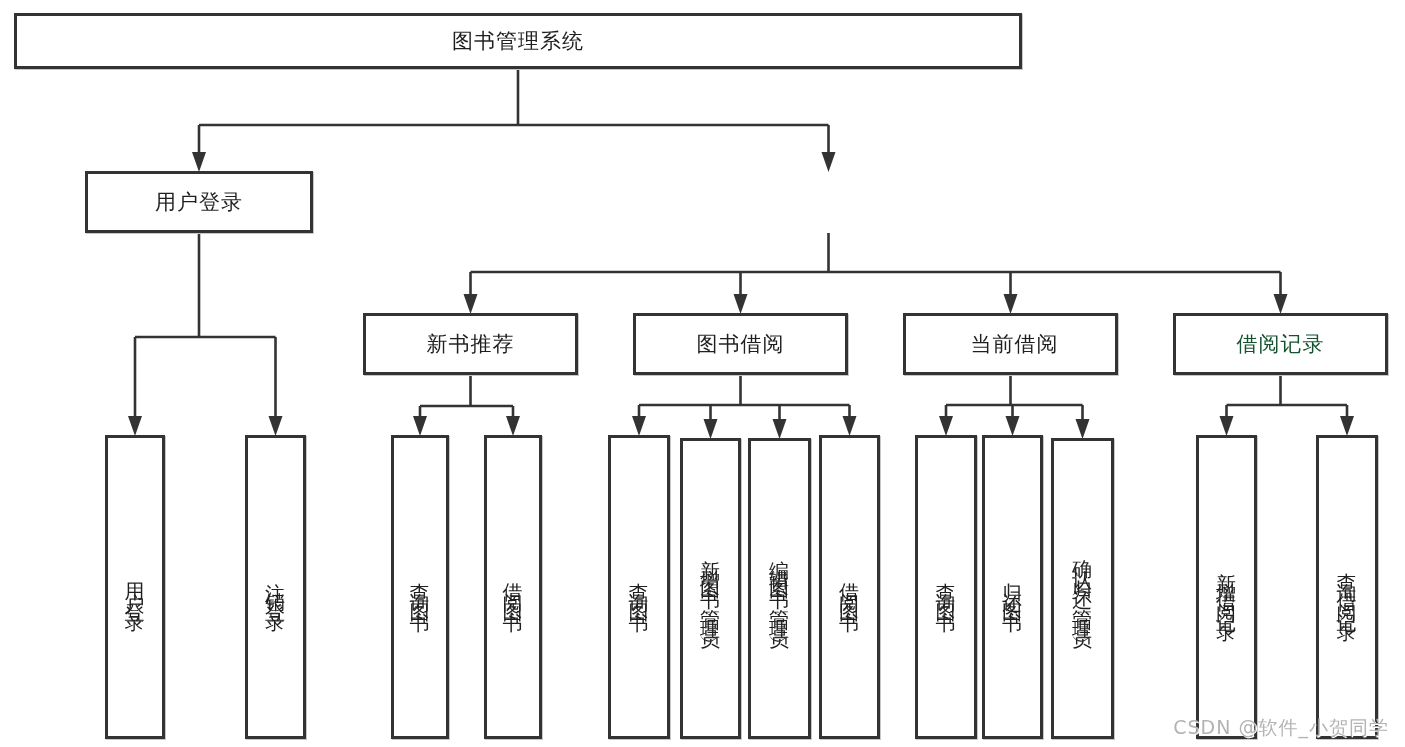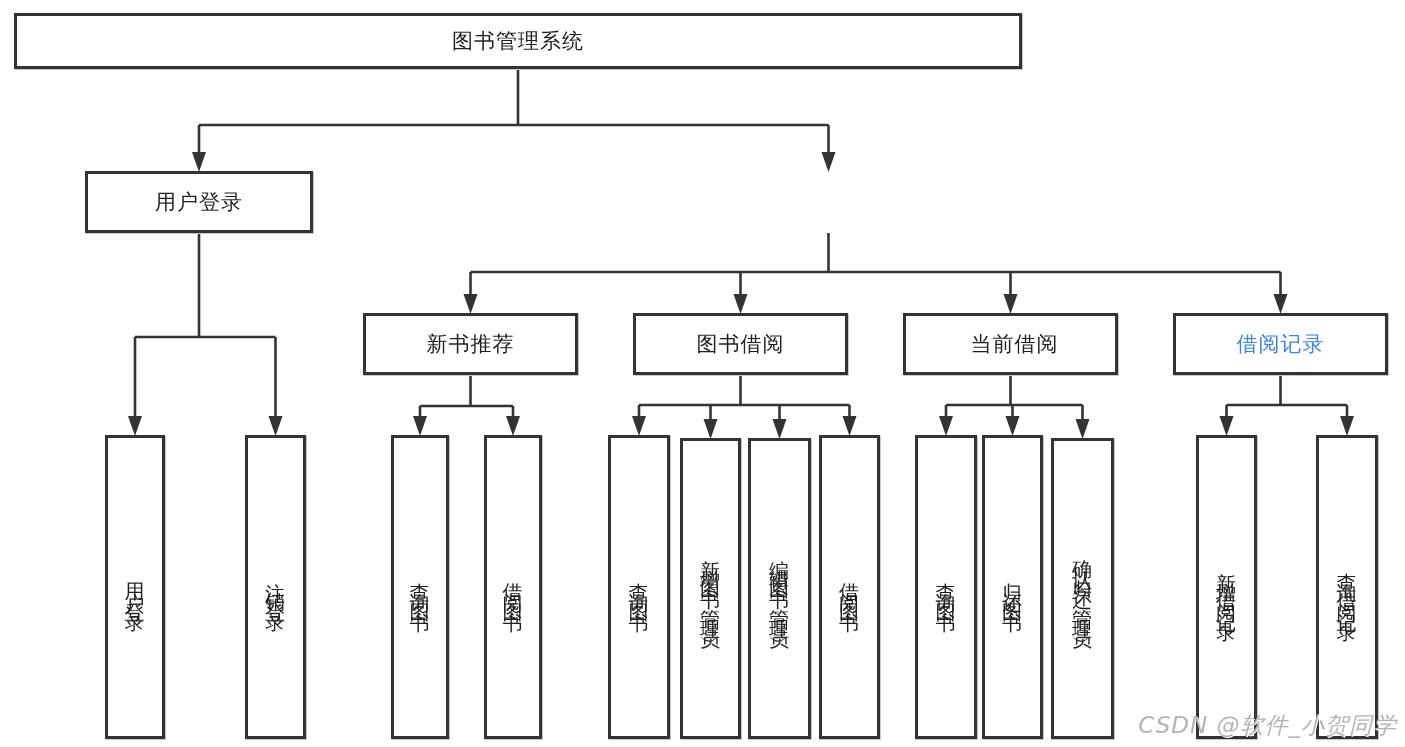--- a/index.html
+++ b/index.html
@@ -43,28 +43,27 @@
     writing-mode: vertical-rl;
     text-orientation: mixed;
     font-size: 20px;
     color: #1f1f1f;
     letter-spacing: 10px;
     line-height: 1;
     white-space: nowrap;
   }
   #watermark {
     position: absolute;
-    right: 8px;
+    right: 16px;
     bottom: 6px;
-    font-size: 23px;
+    font-size: 19px;
     letter-spacing: 1px;
     z-index: 3;
     white-space: nowrap;
     text-shadow: 1px 1px 0 #ffffff;
-    font-style: italic;
   }
 </style>
 </head>
 <body>
 
 <div id="canvas">
   <svg id="connectors" xmlns="http://www.w3.org/2000/svg" width="1405" height="747" viewBox="0 0 1405 747">
       <line x1="518" y1="69" x2="518" y2="125" stroke="#333333" stroke-width="2.6"></line>
       <line x1="199" y1="125" x2="828.5" y2="125" stroke="#333333" stroke-width="2.6"></line>
       <line x1="199" y1="125" x2="199" y2="153" stroke="#333333" stroke-width="2.6"></line>
@@ -128,21 +127,21 @@
     <div class="node" style="left: 363px; top: 313px; width: 215px; height: 62px; border-color: rgb(51, 51, 51); background: rgb(255, 255, 255);">
       <span class="label-h" style="color: rgb(31, 31, 31);">新书推荐</span>
     </div>
     <div class="node" style="left: 633px; top: 313px; width: 215px; height: 62px; border-color: rgb(51, 51, 51); background: rgb(255, 255, 255);">
       <span class="label-h" style="color: rgb(31, 31, 31);">图书借阅</span>
     </div>
     <div class="node" style="left: 903px; top: 313px; width: 215px; height: 62px; border-color: rgb(51, 51, 51); background: rgb(255, 255, 255); padding-left: 8px;">
       <span class="label-h" style="color: rgb(31, 31, 31);">当前借阅</span>
     </div>
     <div class="node" style="left: 1173px; top: 313px; width: 215px; height: 62px; border-color: rgb(51, 51, 51); background: rgb(255, 255, 255);">
-      <span class="label-h" style="color: #3b82f6;">借阅记录</span>
+      <span class="label-h" style="color: #14532d;">借阅记录</span>
     </div>
     <div class="node" style="left: 105px; top: 435px; width: 60px; height: 304px; border-color: rgb(51, 51, 51); background: rgb(255, 255, 255);">
       <span class="label-v" style="color: rgb(31, 31, 31);">用户登录</span>
     </div>
     <div class="node" style="left: 245px; top: 435px; width: 61px; height: 304px; border-color: rgb(51, 51, 51); background: rgb(255, 255, 255);">
       <span class="label-v" style="color: rgb(31, 31, 31);">注销登录</span>
     </div>
     <div class="node" style="left: 391px; top: 435px; width: 58px; height: 304px; border-color: rgb(51, 51, 51); background: rgb(255, 255, 255);">
       <span class="label-v" style="color: rgb(31, 31, 31);">查询图书</span>
     </div>

